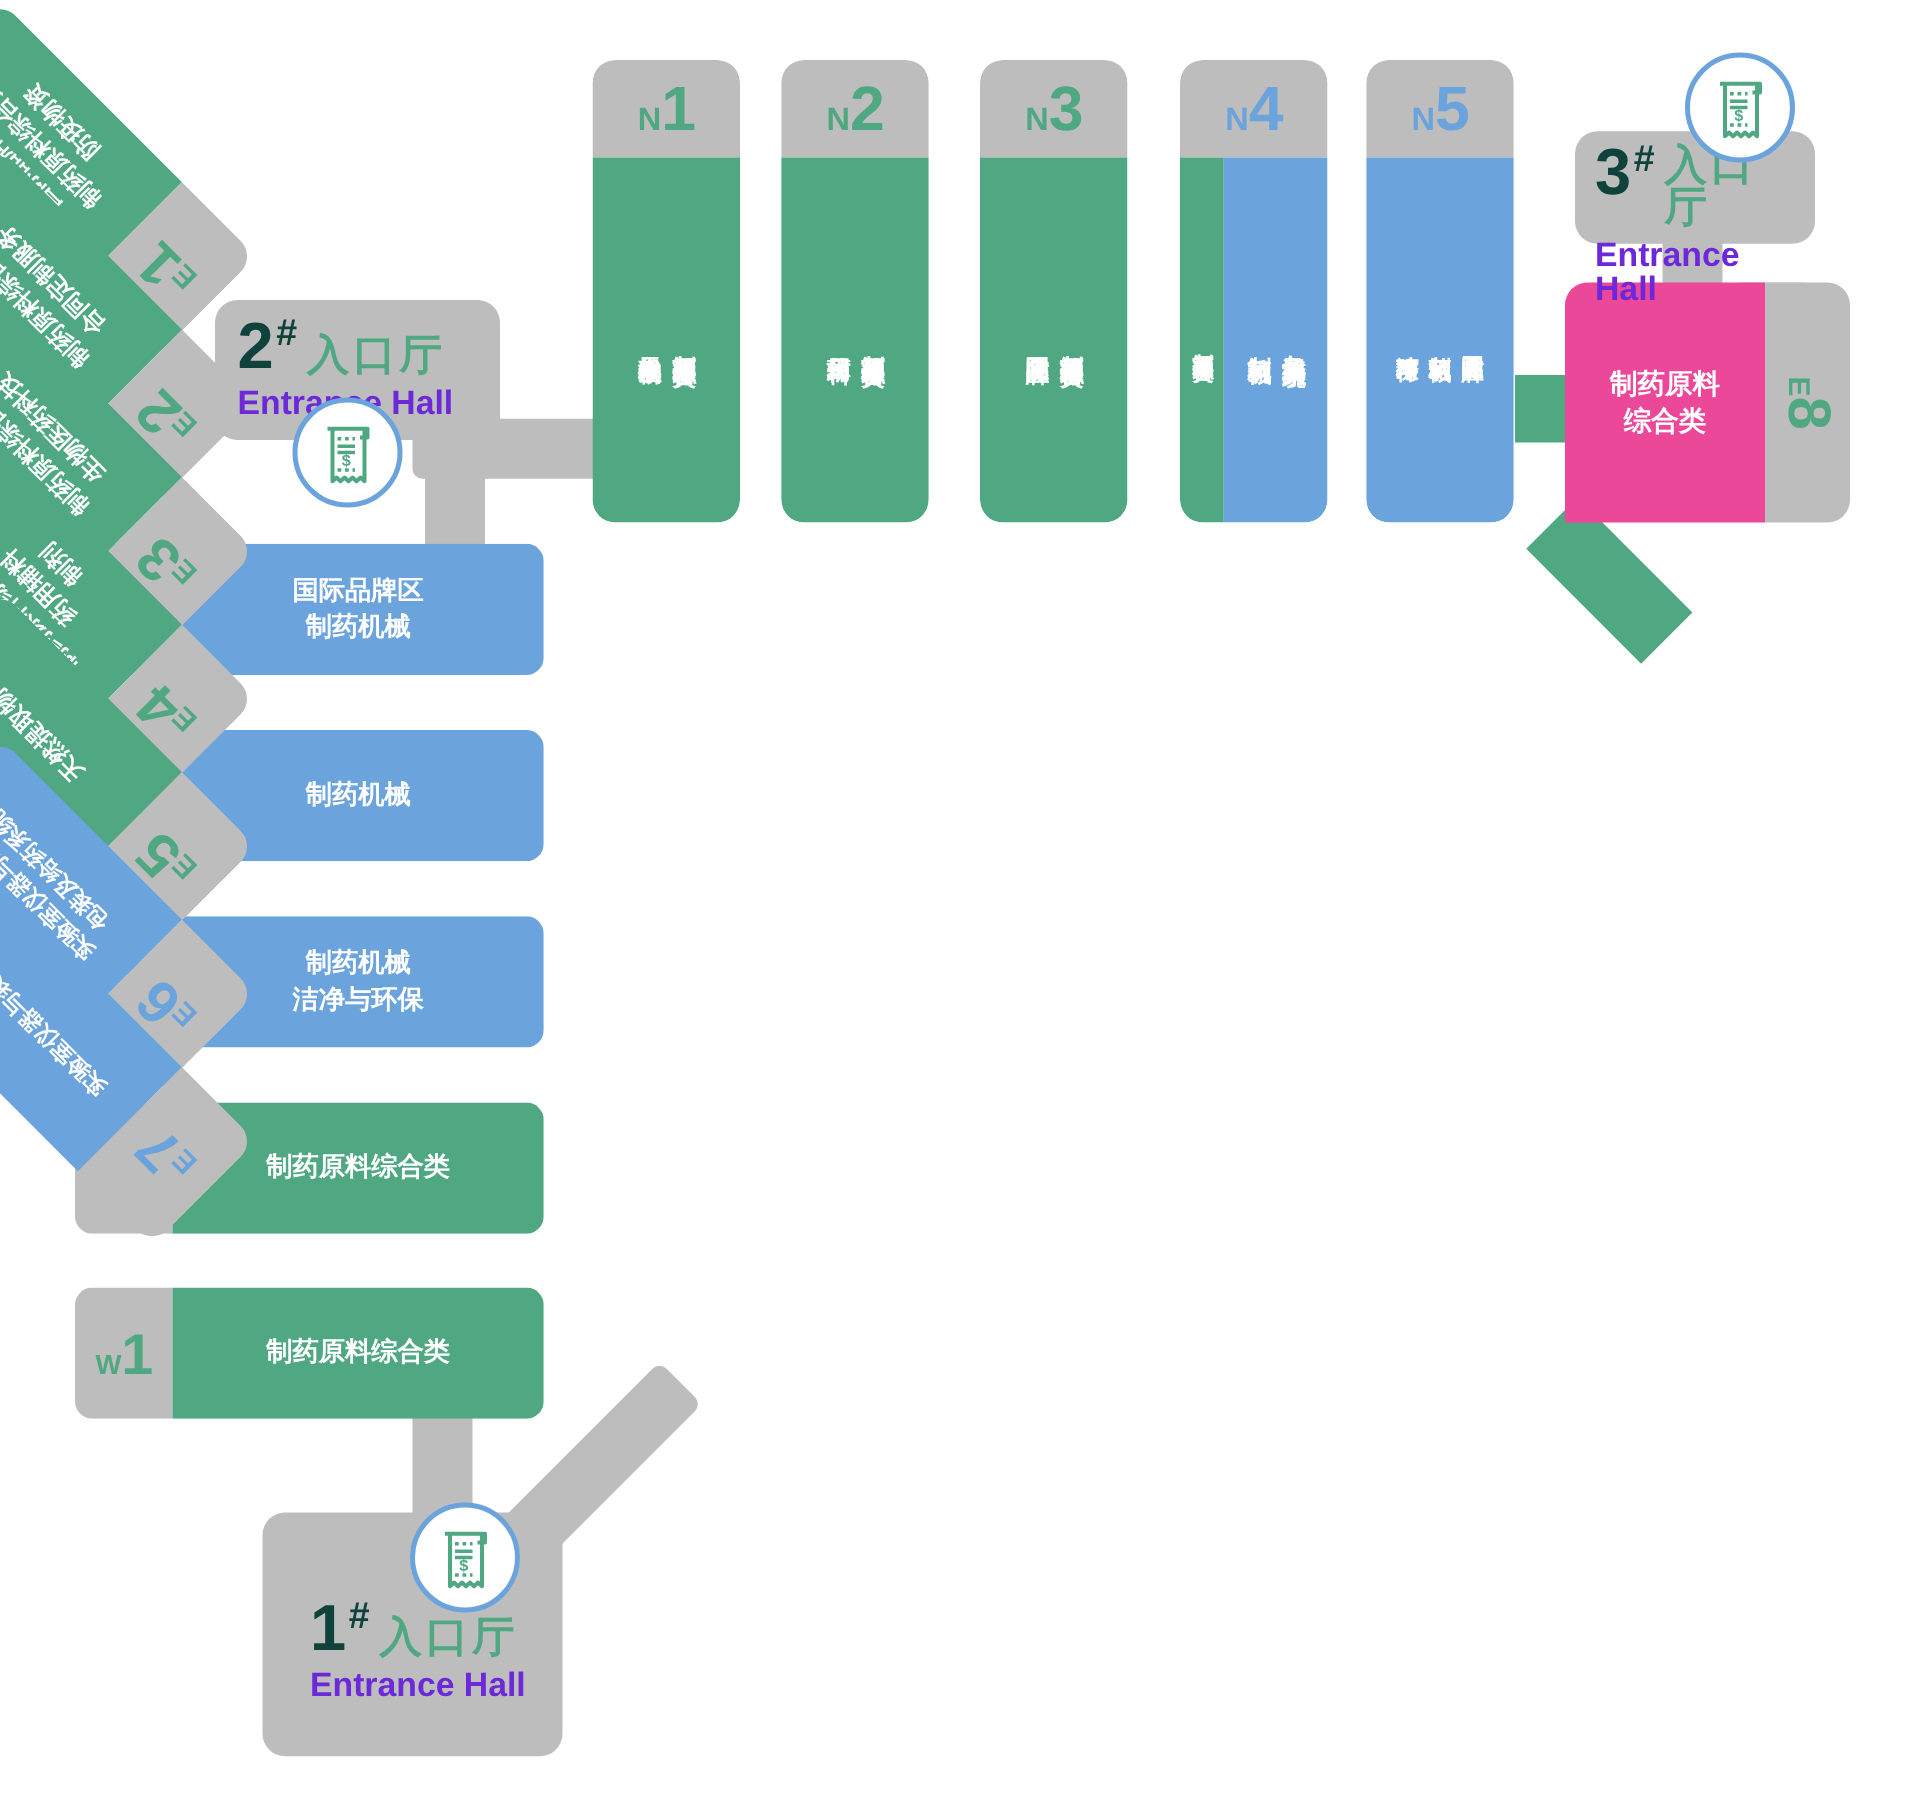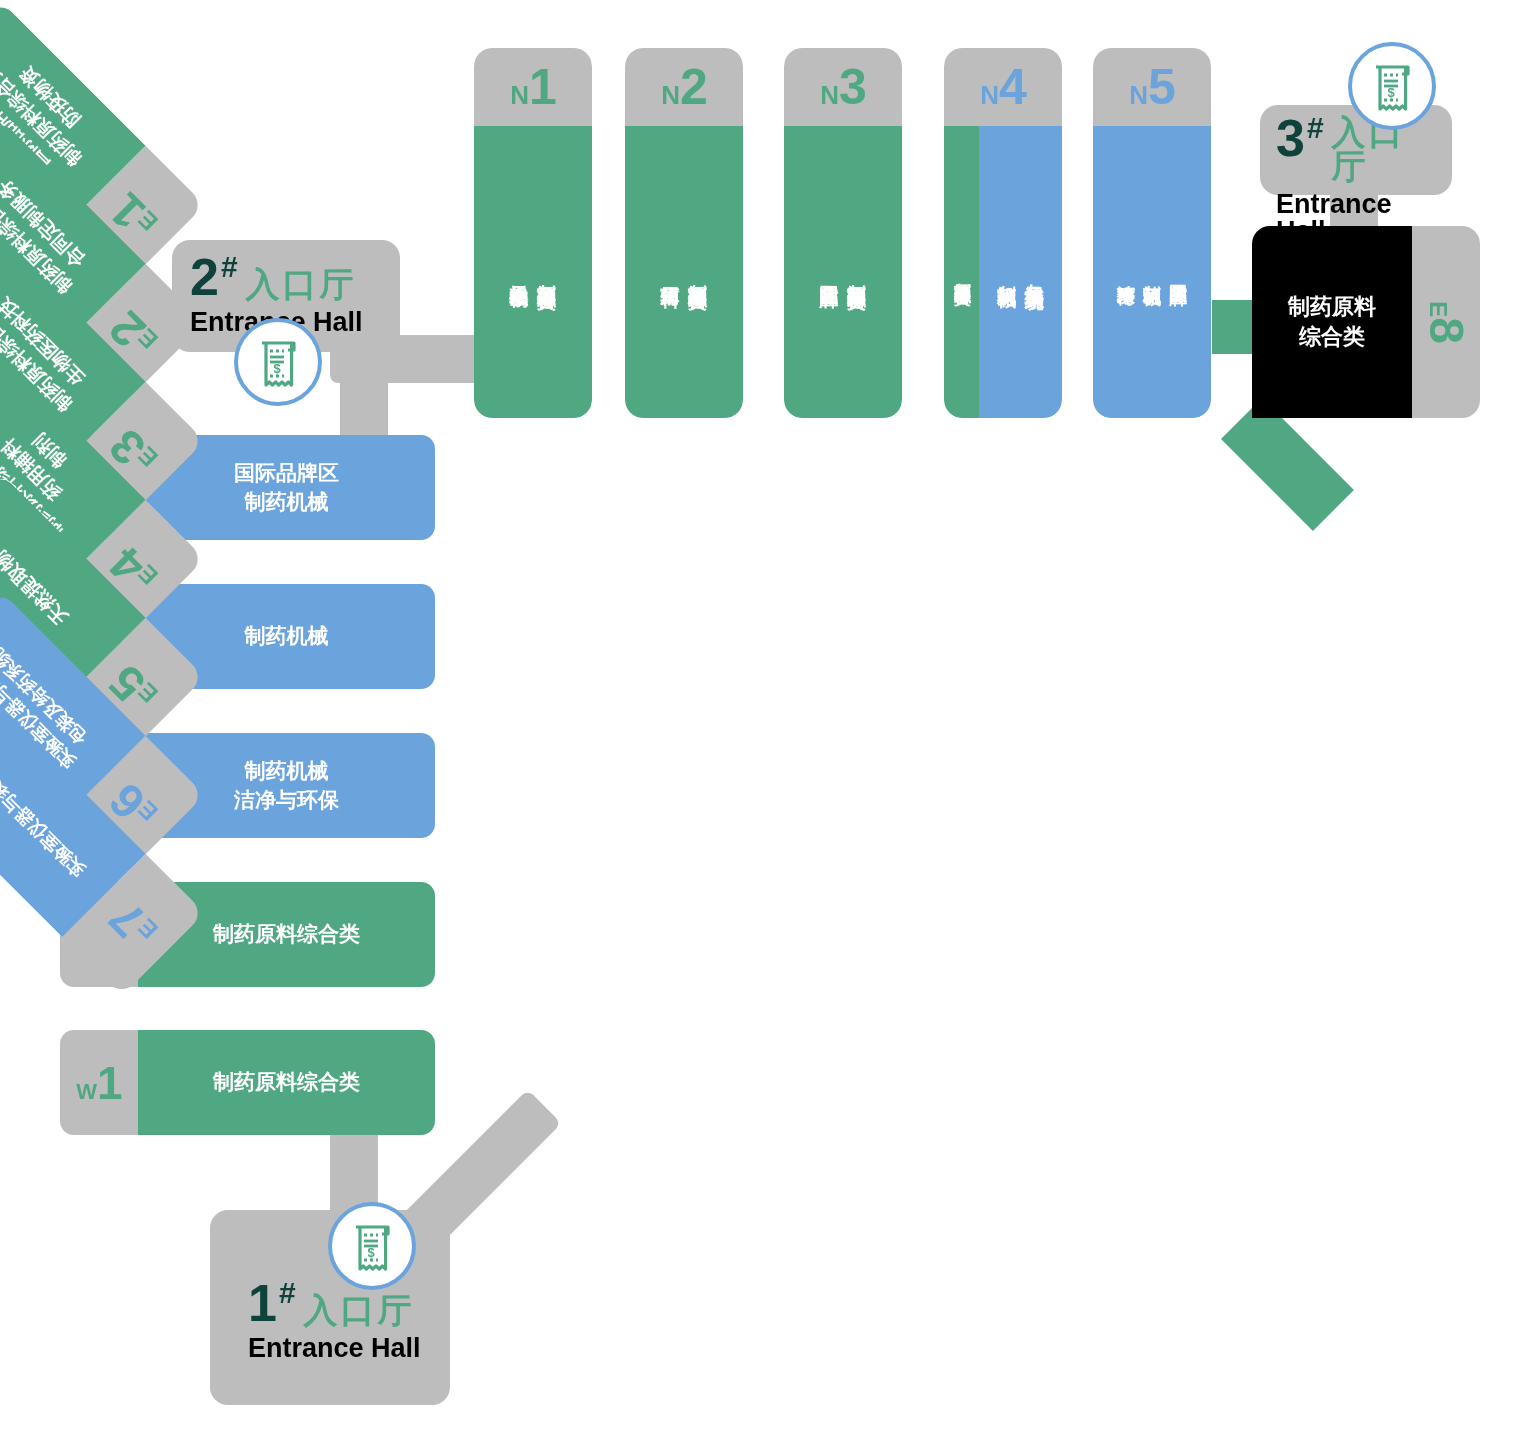--- a/index.html
+++ b/index.html
@@ -91,21 +91,21 @@
     font-weight:bold; line-height:1; display:flex; align-items:baseline;
     transform:rotate(180deg);
   }
   .etab-label .pre { font-size:24px; }
   .etab-label .num { font-size:48px; letter-spacing:-1px; }
 
   
   .e8 { position:absolute; width:228px; height:192px; }
   .e8 .e8body {
     position:absolute; left:0; top:0; width:160px; height:100%;
-    background:#000000; border-radius:18px 0 0 0;
+    background:#ec4899; border-radius:18px 0 0 0;
     display:flex; align-items:center; justify-content:center;
   }
   .e8 .e8tab {
     position:absolute; left:160px; top:0; width:68px; height:100%;
     background:#bdbdbd; border-radius:0 18px 18px 0;
     display:flex; align-items:center; justify-content:center;
   }
   .e8 .e8tab .etab-label { transform:rotate(90deg); }
 
   
@@ -119,21 +119,21 @@
   }
   .ent-hash {
     font-size:30px; font-weight:bold; color:#10423c; line-height:1;
     margin-left:2px; margin-top:-2px;
   }
   .ent-cn {
     font-size:34px; font-weight:bold; color:#4fa882;
     margin-left:8px; align-self:flex-end; letter-spacing:3px; line-height:1;
   }
   .ent-en {
-    font-size:27px; font-weight:bold; color:#000000;
+    font-size:27px; font-weight:bold; color:#6d28d9;
     margin-top:8px; letter-spacing:0px; line-height:1;
   }
 
   
   .ticket {
     position:absolute; width:88px; height:88px; border-radius:50%;
     background:#ffffff; border:4px solid #6ba3dd;
     display:flex; align-items:center; justify-content:center;
   }
   .ticket svg { display:block; }

